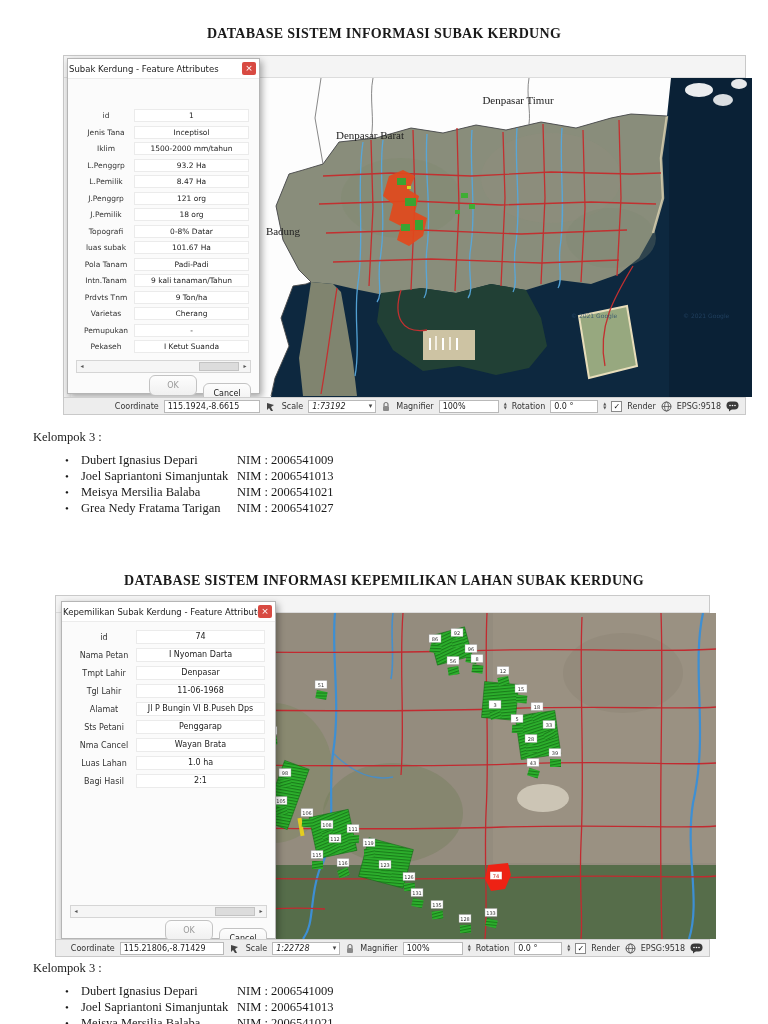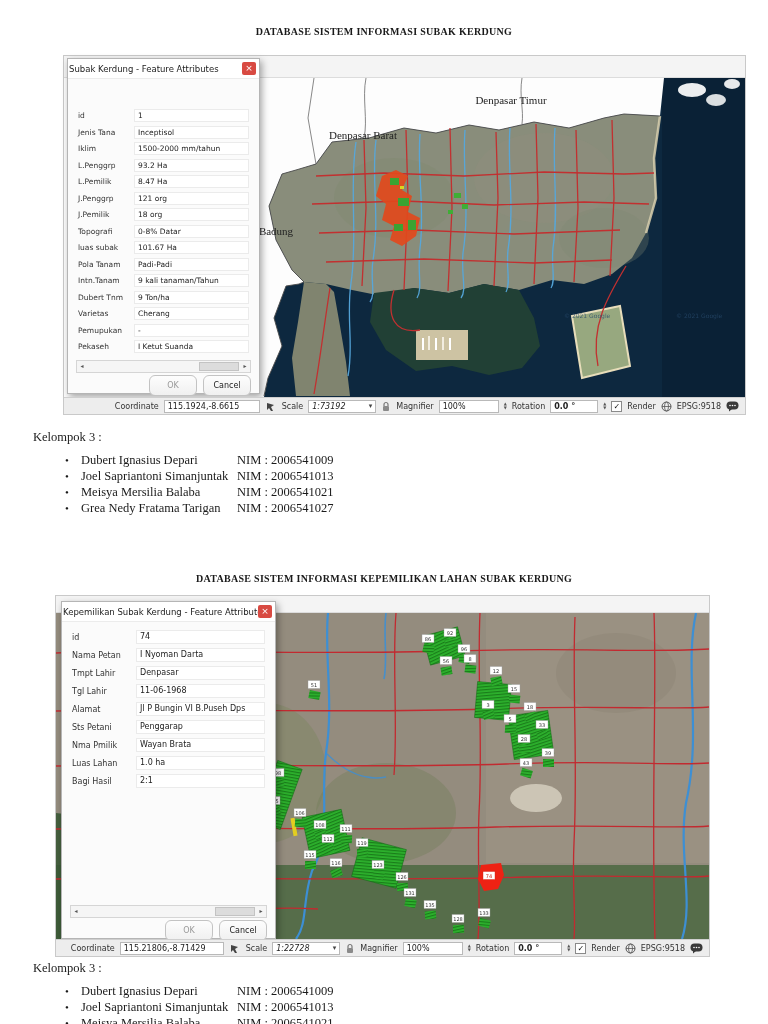--- a/index.html
+++ b/index.html
@@ -1,64 +1,64 @@
 <!DOCTYPE html>
 <html><head>
 <meta charset="utf-8">
 <style>
   html,body{margin:0;padding:0;}
   body{width:768px;height:1024px;overflow:hidden;background:#ffffff;position:relative;
        font-family:"Liberation Serif",serif;color:#1a1a1a;}
 
   .doc-title{position:absolute;left:0;width:768px;text-align:center;
-             font-weight:bold;font-size:10px;letter-spacing:.3px;}
+             font-weight:bold;font-size:14px;letter-spacing:.3px;}
   #title1{top:26px;}
   #title2{top:573px;}
 
   
   .qgis{position:absolute;background:#f2f2f2;border:1px solid #c9c9c9;box-sizing:border-box;
         font-family:"DejaVu Sans",sans-serif;}
   #qgis1{left:63px;top:55px;width:683px;height:360px;}
   #qgis2{left:55px;top:595px;width:655px;height:362px;}
   .chrome{background:#f4f4f4;border-bottom:1px solid #dcdcdc;}
   #qgis1 .chrome{height:21px;}
   #qgis2 .chrome{height:16px;}
-  .mapwrap{position:absolute;left:0;overflow:hidden;background:#fca5a5;}
+  .mapwrap{position:absolute;left:7px;overflow:hidden;background:#fca5a5;}
   #map1wrap{top:22px;width:681px;height:319px;}
   #map2wrap{top:17px;width:653px;height:326px;}
   .mapwrap svg{display:block;}
 
   
   .statusbar{position:absolute;left:0;bottom:0;width:100%;height:17px;background:#ededed;
              border-top:1px solid #cfcfcf;display:flex;align-items:center;justify-content:flex-end;
              gap:5px;padding:0 6px;font-size:8px;color:#333;box-sizing:border-box;white-space:nowrap;}
   .sb-field{background:#fff;border:1px solid #b9b9b9;height:11px;line-height:11px;
             padding:0 3px;color:#222;}
   .sb-coord{width:88px;}
   .sb-scale{width:60px;display:flex;justify-content:space-between;align-items:center;font-style:italic;}
   .sb-mag{width:52px;}
-  .sb-rot{width:40px;font-weight:bold;}
+  .sb-rot{width:40px;}
   .spin{display:inline-flex;flex-direction:column;line-height:4px;font-size:4px;color:#555;}
   .cb{display:inline-block;width:9px;height:9px;background:#fff;border:1px solid #8a8a8a;
       font-size:8px;line-height:9px;text-align:center;color:#111;}
   .sb-icon{display:inline-flex;align-items:center;}
 
   
   .dialog{position:absolute;background:#fbfbfb;border:1px solid #b5b5b5;
           box-shadow:2px 3px 7px rgba(0,0,0,.35);box-sizing:border-box;}
   #dlg1{left:3px;top:2px;width:193px;height:336px;}
   #dlg2{left:5px;top:5px;width:215px;height:338px;}
   .dlg-titlebar{position:relative;height:19px;background:#ffffff;border-bottom:1px solid #ececec;
                 display:flex;align-items:center;padding-left:1px;font-size:8.5px;color:#222;}
   .dlg-close{position:absolute;right:3px;top:3px;width:14px;height:13px;background:#d84a42;
              color:#fff;font-size:9px;line-height:13px;text-align:center;border-radius:2px;cursor:default;}
   .rows{position:absolute;left:10px;right:10px;}
   #dlg1 .rows{top:50px;}
   #dlg2 .rows{top:28px;}
-  .attr-row{display:flex;align-items:center;}
+  .attr-row{display:flex;align-items:center;text-align:center;}
   #dlg1 .attr-row{height:13px;margin-bottom:3.5px;}
   #dlg2 .attr-row{height:14px;margin-bottom:4px;}
   .attr-label{color:#333;}
   #dlg1 .attr-label{width:56px;font-size:7.5px;}
   #dlg2 .attr-label{width:64px;font-size:8px;}
   .attr-value{flex:1;background:#fff;border:1px solid #ebebeb;color:#222;padding:0 3px;
               overflow:hidden;white-space:nowrap;}
   #dlg1 .attr-value{height:11px;line-height:11px;font-size:7.5px;}
   #dlg2 .attr-value{height:12px;line-height:12px;font-size:8px;}
   .hscroll{position:absolute;left:8px;right:8px;height:11px;border:1px solid #d5d5d5;
@@ -68,21 +68,21 @@
   .hs-arrow{width:10px;font-size:6px;line-height:10px;text-align:center;color:#555;}
   .hs-track{flex:1;position:relative;}
   .hs-thumb{position:absolute;right:1px;top:1px;bottom:1px;width:38px;background:#dcdcdc;
             border:1px solid #c3c3c3;}
   .dlg-buttons{position:absolute;right:8px;display:flex;gap:6px;}
   #dlg1 .dlg-buttons{top:316px;}
   #dlg2 .dlg-buttons{top:318px;}
   .btn{height:15px;line-height:15px;text-align:center;font-size:8px;border:1px solid #c3c3c3;
        border-radius:6px;background:linear-gradient(#fdfdfd,#f0f0f0);padding:2px 8px;min-width:30px;}
   .btn-ok{color:#9a9a9a;}
-  .btn-cancel{color:#222;}
+  .btn-cancel{color:#222;margin-top:8px;}
 
   
   .group-block{position:absolute;left:33px;width:460px;font-size:12.5px;}
   #group1{top:430px;}
   #group2{top:961px;}
   .group-heading{font-size:12.5px;}
   .member-list{margin-top:7px;}
   .member-row{display:flex;height:16px;align-items:center;padding-left:32px;}
   .m-bullet{width:16px;font-size:11px;}
   .m-name{width:156px;}
@@ -225,21 +225,21 @@
         </div>
         <div class="attr-row">
           <div class="attr-label">Pola Tanam</div>
           <div class="attr-value">Padi-Padi</div>
         </div>
         <div class="attr-row">
           <div class="attr-label">Intn.Tanam</div>
           <div class="attr-value">9 kali tanaman/Tahun</div>
         </div>
         <div class="attr-row">
-          <div class="attr-label">Dubert Tnm</div>
+          <div class="attr-label">Prdvts Tnm</div>
           <div class="attr-value">9 Ton/ha</div>
         </div>
         <div class="attr-row">
           <div class="attr-label">Varietas</div>
           <div class="attr-value">Cherang</div>
         </div>
         <div class="attr-row">
           <div class="attr-label">Pemupukan</div>
           <div class="attr-value">-</div>
         </div>
@@ -605,21 +605,21 @@
         </div>
         <div class="attr-row">
           <div class="attr-label">Alamat</div>
           <div class="attr-value">Jl P Bungin VI B.Puseh Dps</div>
         </div>
         <div class="attr-row">
           <div class="attr-label">Sts Petani</div>
           <div class="attr-value">Penggarap</div>
         </div>
         <div class="attr-row">
-          <div class="attr-label">Nma Pmilik</div>
+          <div class="attr-label">Nma Cancel</div>
           <div class="attr-value">Wayan Brata</div>
         </div>
         <div class="attr-row">
           <div class="attr-label">Luas Lahan</div>
           <div class="attr-value">1.0 ha</div>
         </div>
         <div class="attr-row">
           <div class="attr-label">Bagi Hasil</div>
           <div class="attr-value">2:1</div>
         </div>

